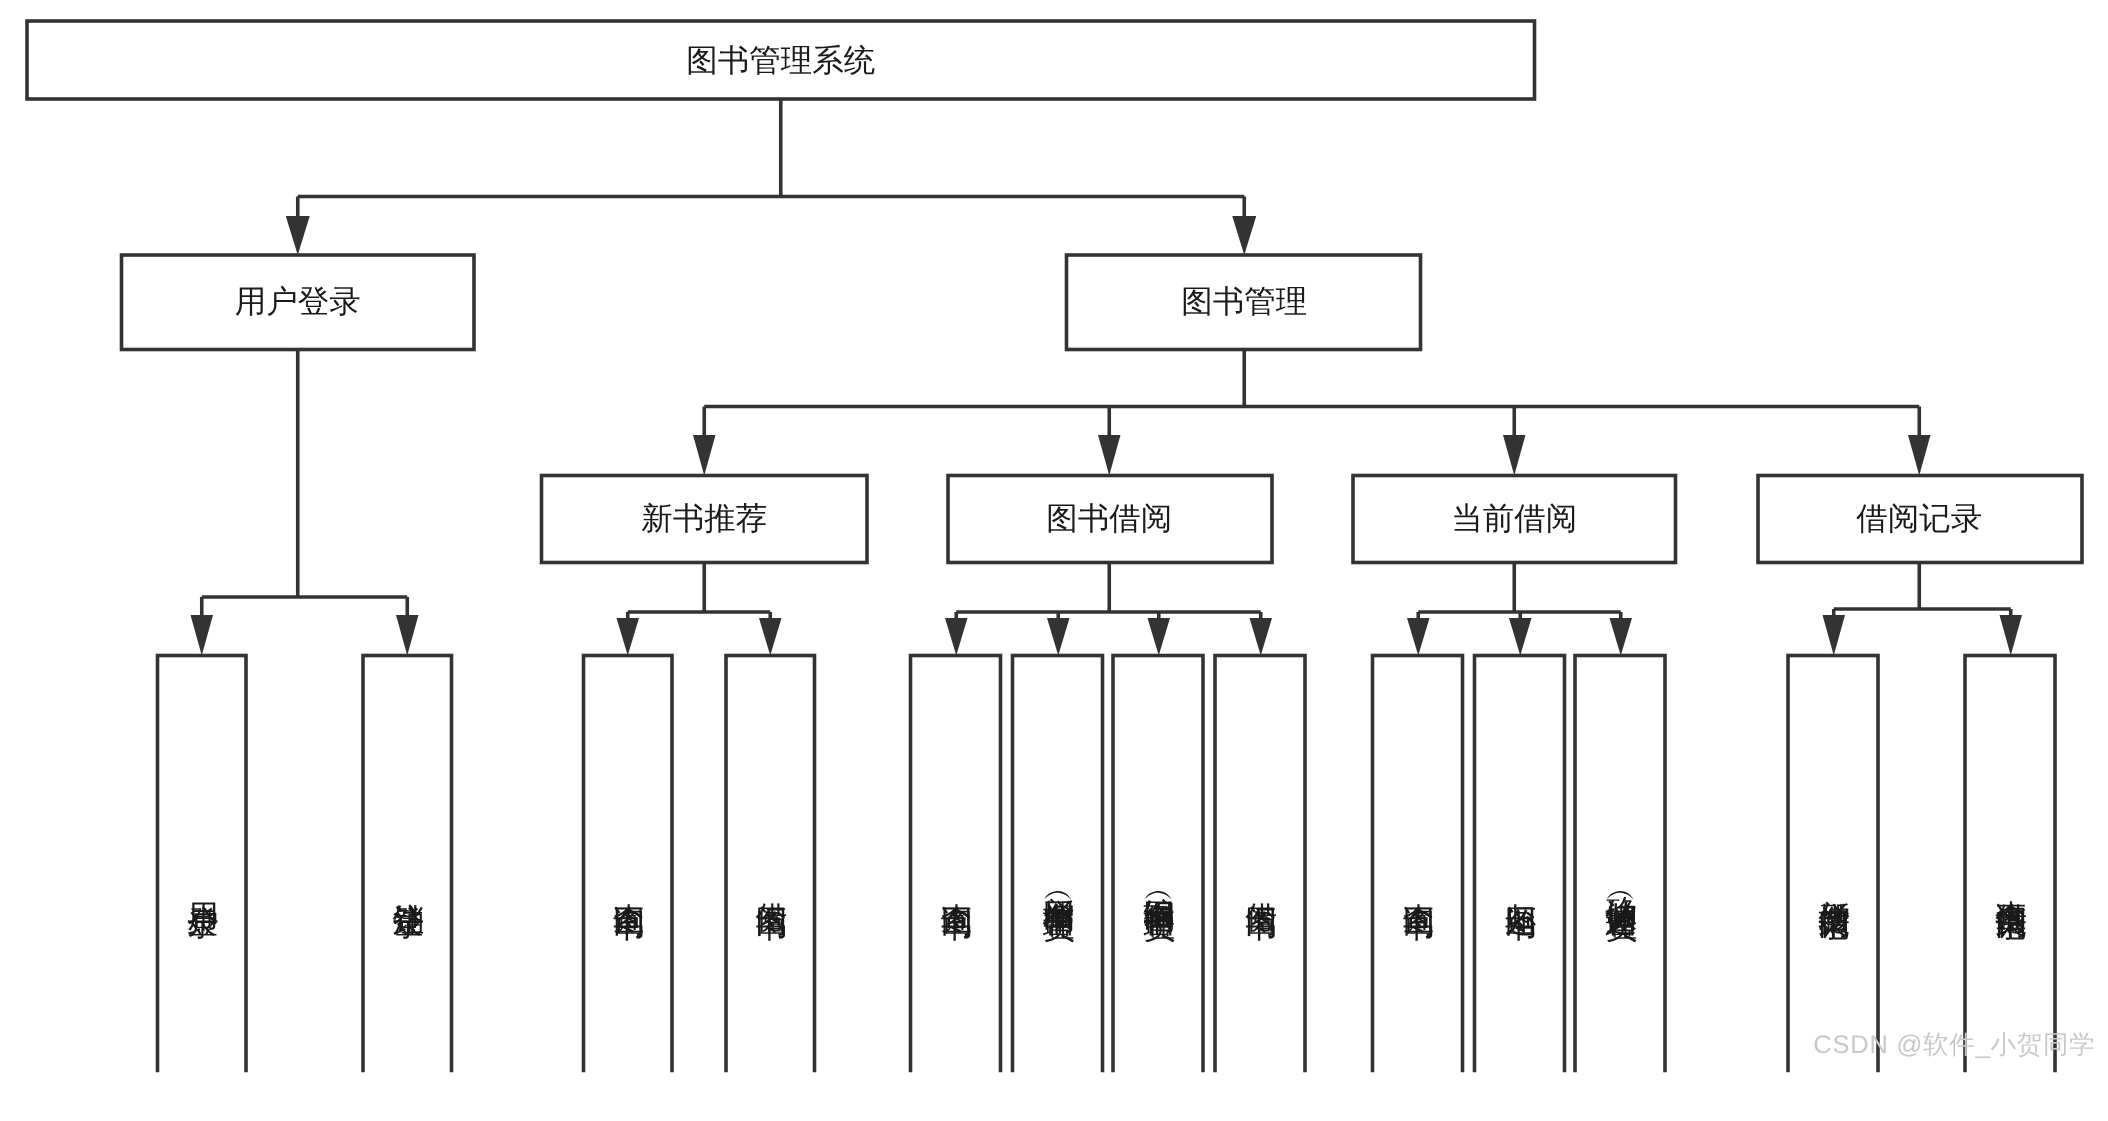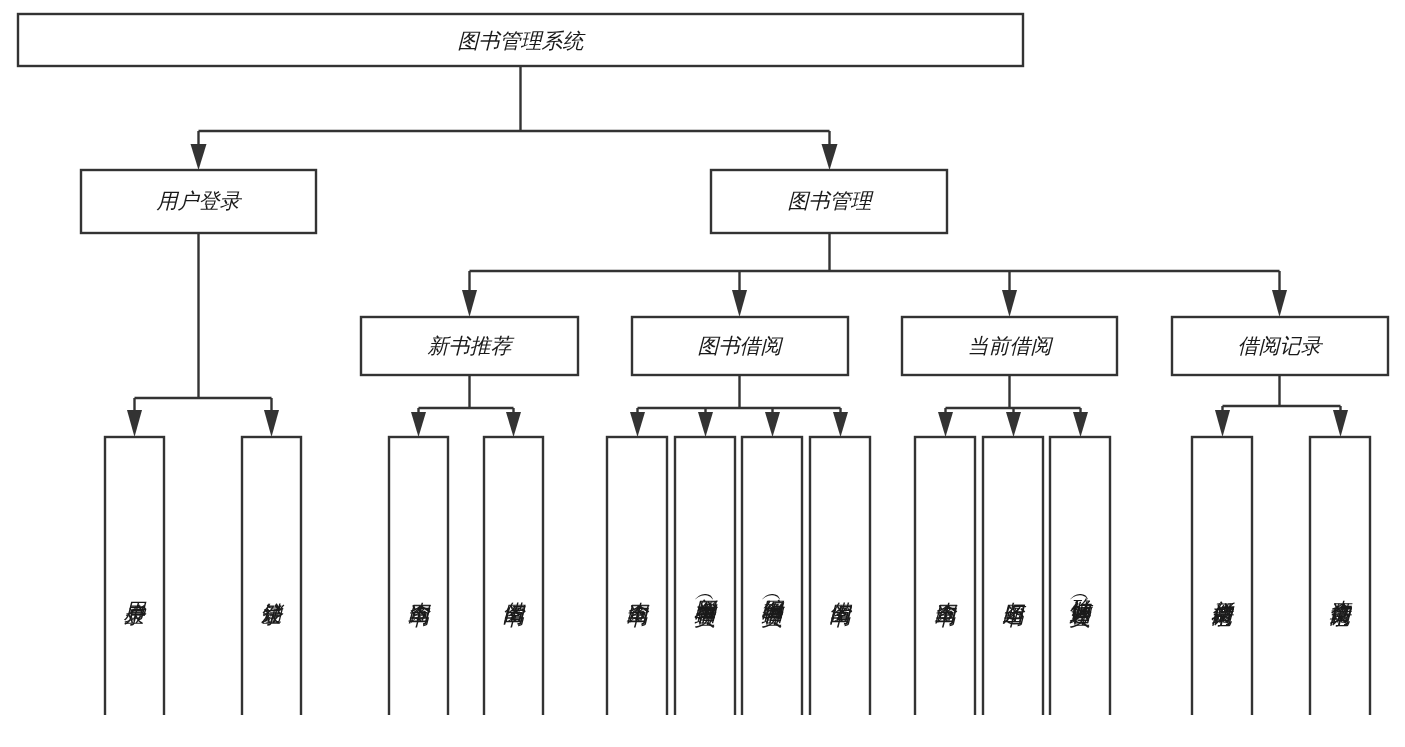--- a/index.html
+++ b/index.html
@@ -7,21 +7,20 @@
     padding: 0;
     background: #ffffff;
   }
   #page {
     position: relative;
     width: 1405px;
     height: 715px;
     background: #ffffff;
     overflow: hidden;
     font-family: "Liberation Sans", "DejaVu Sans", sans-serif;
-    font-style: italic;
   }
   #diagram-svg {
     position: absolute;
     left: 0;
     top: 0;
     width: 1405px;
     height: 747px;
   }
   .node-box {
     fill: #ffffff;
@@ -216,13 +215,14 @@
       <div class="leaf-label-wrap" style="left: 675px; top: 437px; width: 60px; height: 301px;">新增图书（管理员）</div>
       <div class="leaf-label-wrap" style="left: 742px; top: 437px; width: 60px; height: 301px;">编辑图书（管理员）</div>
       <div class="leaf-label-wrap" style="left: 810px; top: 437px; width: 60px; height: 301px;">借阅图书</div>
       <div class="leaf-label-wrap" style="left: 915px; top: 437px; width: 60px; height: 301px;">查询图书</div>
       <div class="leaf-label-wrap" style="left: 983px; top: 437px; width: 60px; height: 301px;">归还图书</div>
       <div class="leaf-label-wrap" style="left: 1050px; top: 437px; width: 60px; height: 301px;">确认归还（管理员）</div>
       <div class="leaf-label-wrap" style="left: 1192px; top: 437px; width: 60px; height: 301px;">新增借阅记录</div>
       <div class="leaf-label-wrap" style="left: 1310px; top: 437px; width: 60px; height: 301px;">查询借阅记录</div>
     </div>
 
+  <div id="watermark">CSDN @软件_小贺同学</div>
 </div>
 
 </body></html>

